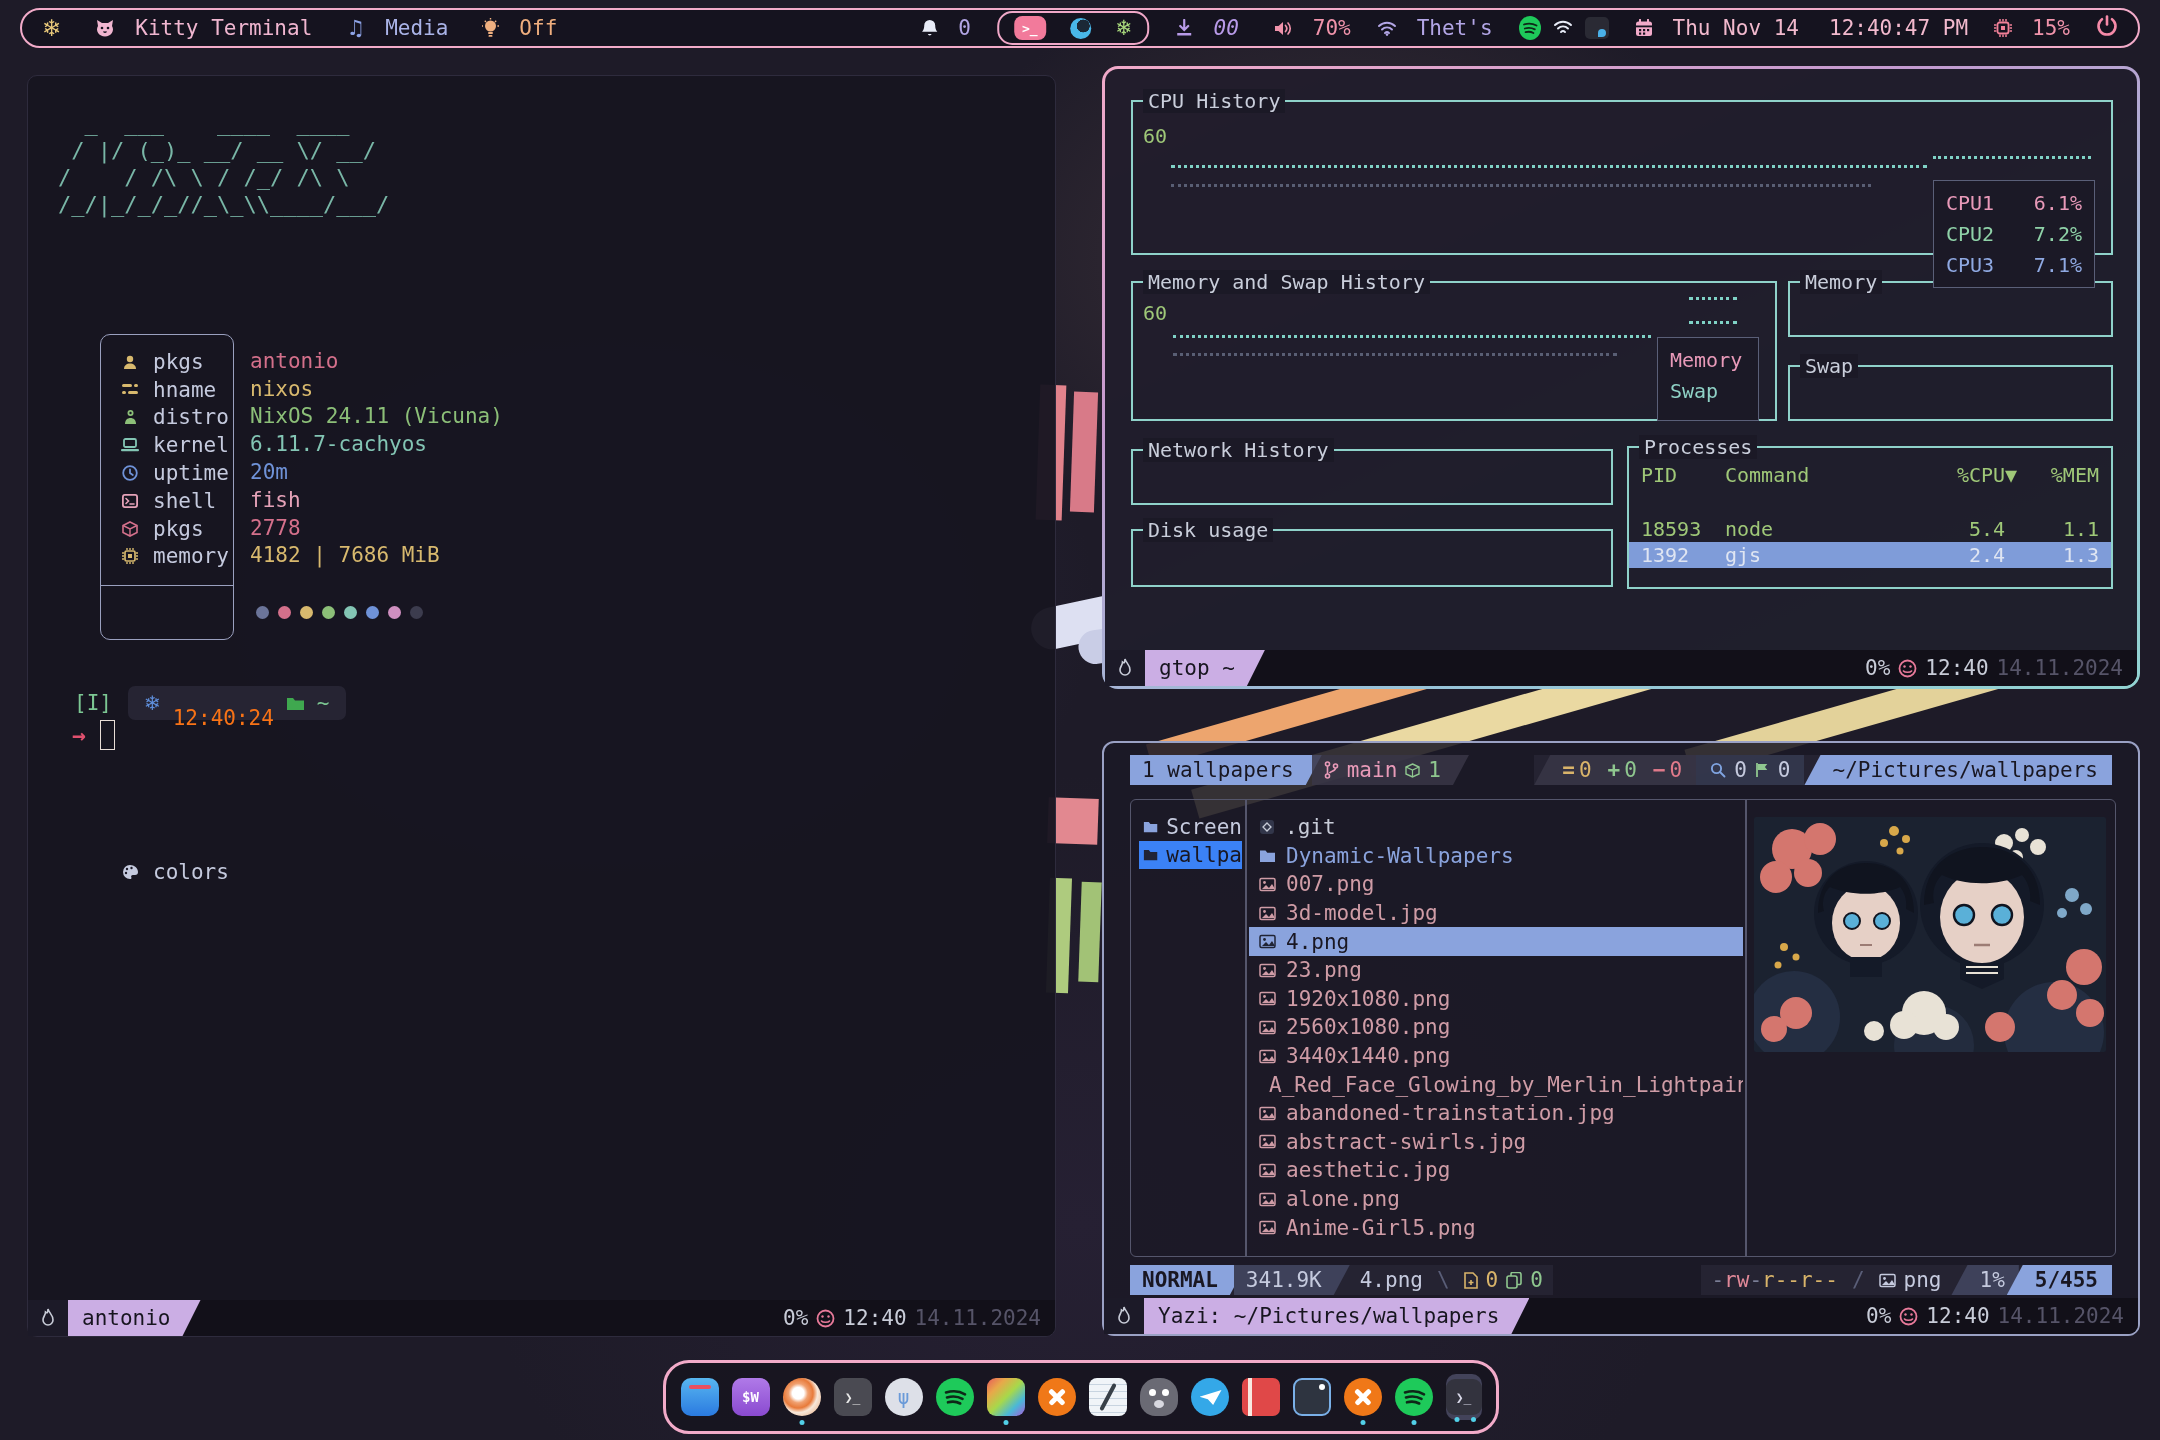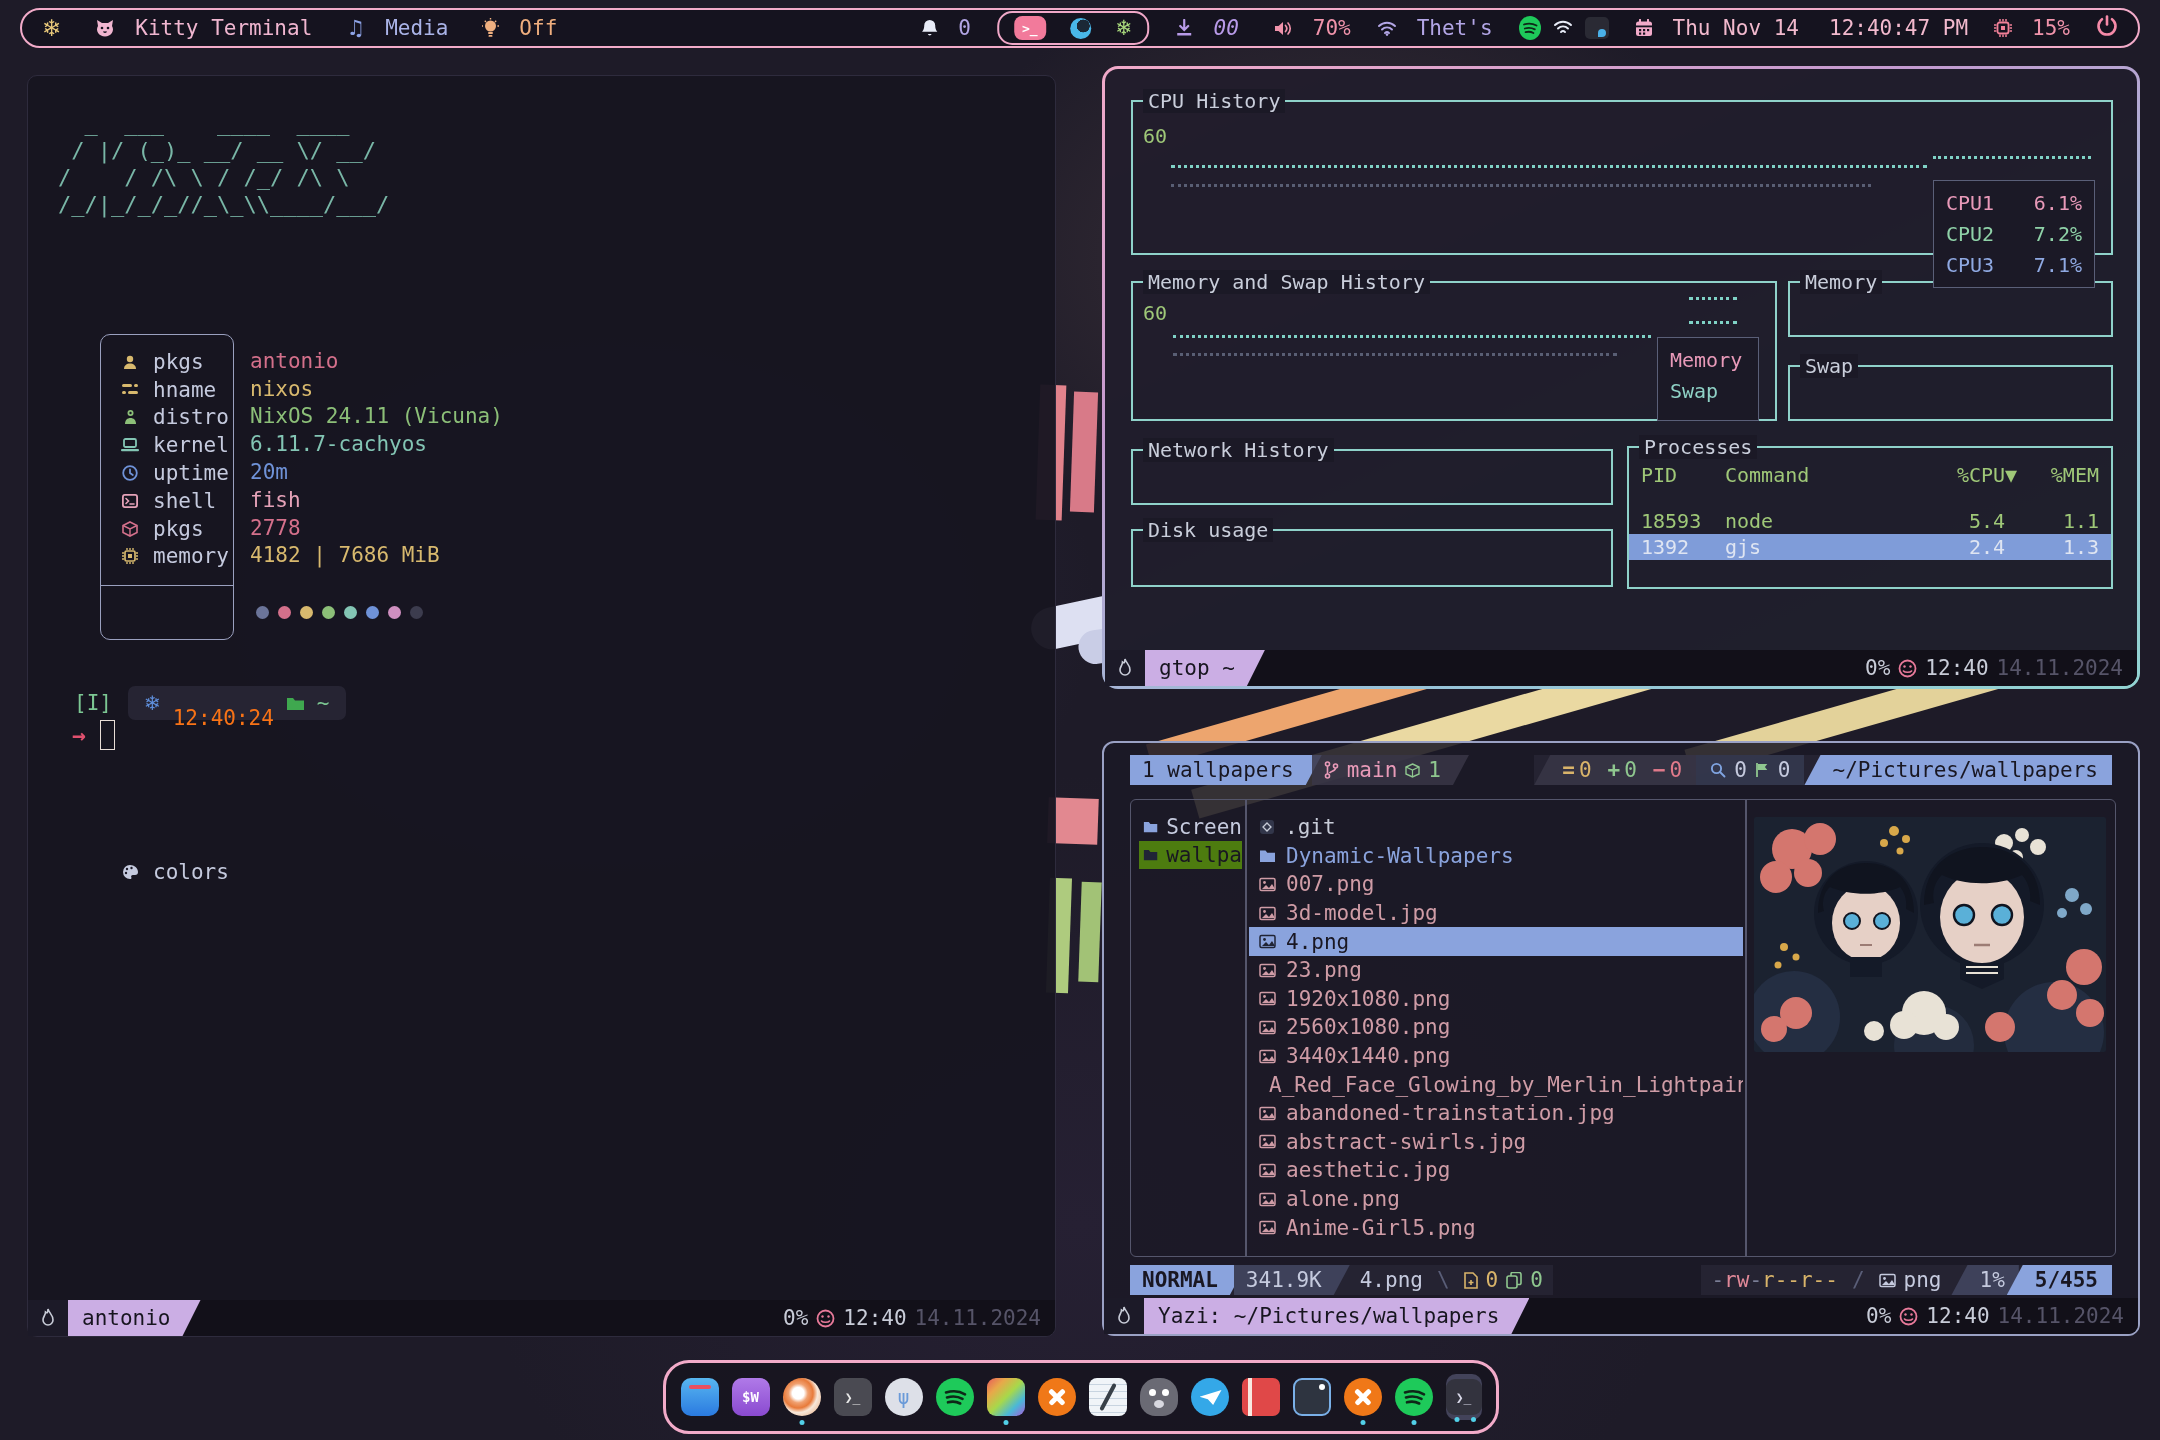--- a/index.html
+++ b/index.html
@@ -92,21 +92,21 @@
   .y-head { position:absolute; left:26px; right:26px; top:12px; height:30px; display:flex; align-items:center; font-size:21px; }
   .seg { height:30px; display:flex; align-items:center; gap:8px; }
   .seg-r { clip-path:polygon(0 0,100% 0,calc(100% - 16px) 100%,0 100%); padding:0 28px 0 12px; }
   .seg-l { clip-path:polygon(16px 0,100% 0,100% 100%,0 100%); padding:0 14px 0 28px; }
   .seg-blue { background:#8aa3dd; color:#191722; }
   .seg-dark { background:rgba(56,54,70,0.85); }
   .y-box { position:absolute; left:26px; top:56px; width:986px; height:458px; border:1.5px solid #55566c; border-radius:6px; }
   .y-sep { position:absolute; top:0; bottom:0; width:1.5px; background:#55566c; }
   .y-parent { position:absolute; left:8px; top:13px; width:103px; }
   .y-prow { height:28px; display:flex; align-items:center; gap:8px; padding-left:4px; color:#c5cade; font-size:21px; overflow:hidden; white-space:nowrap; }
-  .y-prow.sel { background:#4d7c0f; color:#191722; }
+  .y-prow.sel { background:#3b82f6; color:#191722; }
   .y-files { position:absolute; left:118px; top:13px; width:494px; }
   .y-frow { height:28.6px; display:flex; align-items:center; gap:10px; padding-left:10px; font-size:21px; white-space:nowrap; overflow:hidden; }
   .y-frow.sel { background:#8aa3dd; }
   .fn-dir { color:#8aa3dd; } .fn-git { color:#c8ccd8; } .fn-img { color:#cf9ca6; } .y-frow.sel .fn { color:#191722; }
   .y-preview { position:absolute; left:623px; top:17px; width:352px; height:235px; border-radius:2px; overflow:hidden; }
   .y-status { position:absolute; left:26px; right:26px; top:522px; height:30px; display:flex; font-size:21px; }
   .ys-left,.ys-right { display:flex; align-items:center; height:30px; background:rgba(40,38,54,0.8); }
   .ys-right { margin-left:auto; }
   .ys-plain { padding:0 10px; color:#c5cade; display:flex; align-items:center; gap:8px; }
   .ys-div { color:#5a5e78; padding:0 4px; }
@@ -370,21 +370,21 @@
     </div>
 
     <div class="panel" style="left:522px;top:377px;width:486px;height:143px;">
       <span class="ptitle">Processes</span>
       <div class="proc-head proc-green" style="margin-top:14px;">
         <span class="pc-pid">PID</span>
         <span class="pc-cmd">Command</span>
         <span class="pc-cpu">%CPU▼</span>
         <span class="pc-mem">%MEM</span>
       </div>
-      <div class="proc-row proc-green" style="margin-top:20px;">
+      <div class="proc-row proc-green" style="margin-top:28px;">
         <span class="pc-pid">18593</span>
         <span class="pc-cmd">node</span>
         <span class="pc-cpu">5.4</span>
         <span class="pc-mem">1.1</span>
       </div>
       <div class="proc-row proc-sel">
         <span class="pc-pid">1392</span>
         <span class="pc-cmd">gjs</span>
         <span class="pc-cpu">2.4</span>
         <span class="pc-mem">1.3</span>

